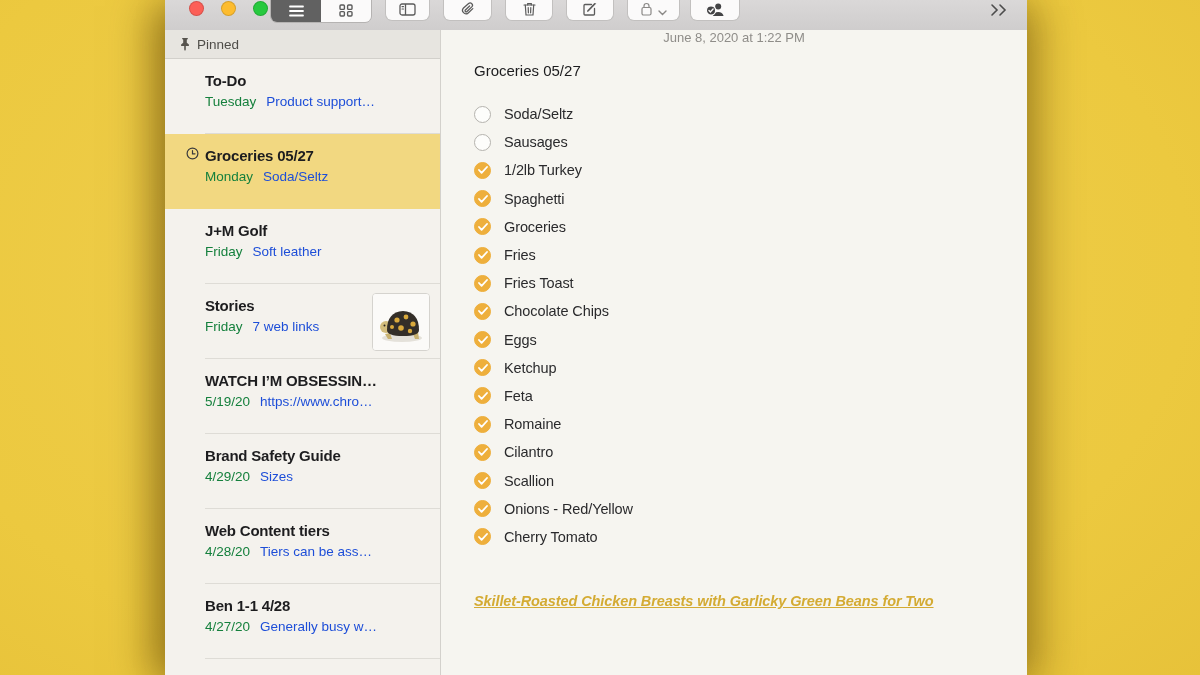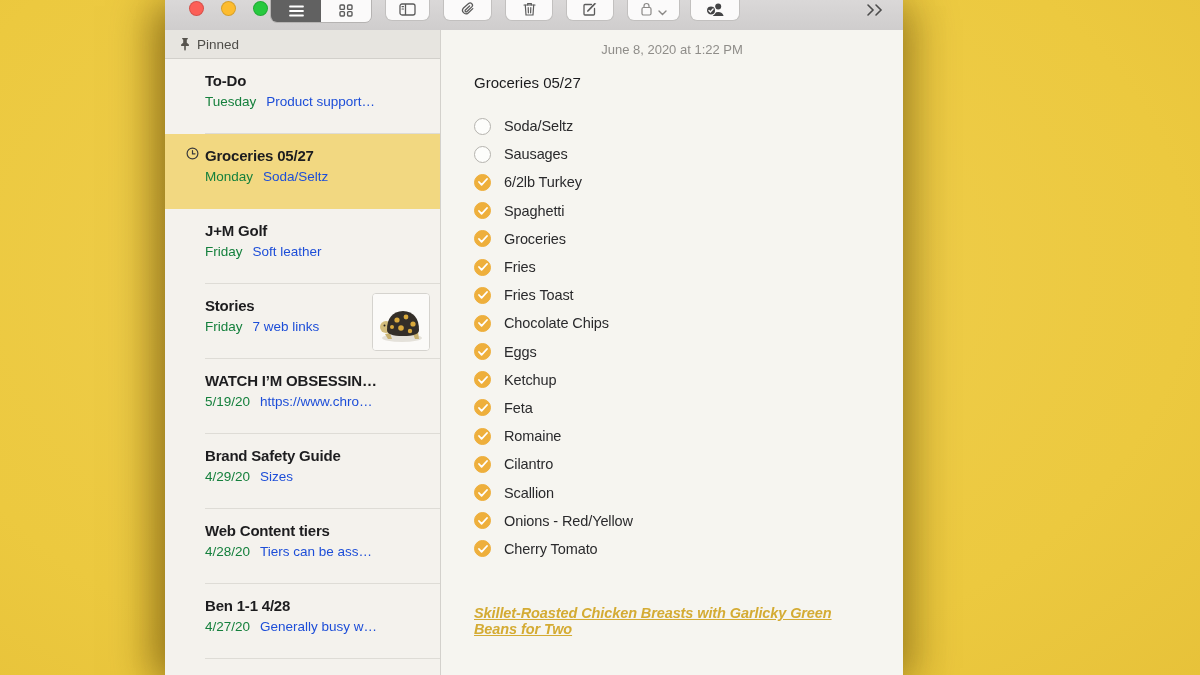--- a/index.html
+++ b/index.html
@@ -1,19 +1,19 @@
 <!DOCTYPE html>
 <html style="--selection: #f2d881; --check: #eeaf3c; --link: #d4ab33; --desktop: #ecc93f; --light-red: #fc5f57; --light-yellow: #fdbc2f; --light-green: #27c93f;"><head>
 <meta charset="utf-8">
 <style>
   html,body{margin:0;padding:0;}
   body{font-family:"Liberation Sans","DejaVu Sans",sans-serif;-webkit-font-smoothing:antialiased;}
   .stage{position:relative;width:1200px;height:675px;overflow:hidden;
     background:radial-gradient(120% 140% at 45% 40%, #f0cf52 0%, #ecc93f 45%, #e3bc35 78%, #d3a92c 100%);}
-  .window{position:absolute;left:165px;top:0;width:738px;height:675px;background:#f6f5f0;
+  .window{position:absolute;left:165px;top:0;width:862px;height:675px;background:#f6f5f0;
     box-shadow:-14px 6px 38px rgba(96,70,6,.55), 14px 6px 38px rgba(96,70,6,.4);}
   
   .toolbar{position:absolute;left:0;top:0;width:100%;height:30px;
     background:linear-gradient(#dad8d8,#cfcdcd);border-bottom:1px solid #b4b2b0;}
   .lights{position:absolute;left:24px;top:1px;display:flex;gap:17px;}
   .light{width:13px;height:13px;border-radius:50%;border:.5px solid rgba(0,0,0,.15);}
   .light.red{background:var(--light-red);}
   .light.yellow{background:var(--light-yellow);}
   .light.green{background:var(--light-green);}
   .tbtn{position:absolute;top:-7px;height:28px;background:#fbfafa;border:1px solid #c2c0bf;border-top-color:#d5d3d2;
@@ -37,21 +37,21 @@
   .nr-sub{margin-top:5px;font-size:13.5px;display:flex;gap:10px;white-space:nowrap;}
   .nr-date{color:#15803d;}
   .nr-prev{color:#1d4ed8;overflow:hidden;text-overflow:ellipsis;max-width:150px;}
   .clock-ic{display:none;margin-left:-19px;line-height:0;}
   .note-row.selected .clock-ic{display:inline-block;}
   .nr-thumb{position:absolute;right:10px;top:9px;width:56px;height:56px;border-radius:4px;
     border:1px solid #d5d3ce;background:#fdfdfc;overflow:hidden;display:none;}
   .has-thumb .nr-thumb{display:block;}
   
   .content{position:absolute;left:275px;top:30px;right:0;bottom:0;background:#f6f5f0;border-left:1px solid #d3d1cc;}
-  .note-date{padding-top:12px;text-align:center;font-size:13px;color:#8f8d89;height:18px;}
+  .note-date{text-align:center;font-size:13px;color:#8f8d89;height:18px;}
   .note-body{padding-left:33px;padding-right:30px;}
   .note-title{margin-top:14px;font-size:15px;font-weight:500;color:#1c1c1e;}
   .checklist{margin-top:21px;}
   .check-row{height:28.2px;display:flex;align-items:center;gap:13px;}
   .cbox{width:17px;height:17px;border-radius:50%;box-sizing:border-box;flex:0 0 17px;
     border:1.5px solid #b5b3ae;background:#fdfdfb;display:flex;align-items:center;justify-content:center;}
   .check-row.checked .cbox{background:var(--check);border-color:var(--check);}
   .cbox svg{display:none;}
   .check-row.checked .cbox svg{display:block;}
   .clabel{font-size:14.5px;color:#2a2a2c;letter-spacing:-.1px;}
@@ -311,21 +311,21 @@
     </span>
     <span class="clabel">Sausages</span>
   </div>
 
   <div class="check-row checked">
     <span class="cbox">
       <svg width="10" height="8" viewBox="0 0 10 8">
         <path fill="none" stroke="#ffffff" stroke-width="1.8" stroke-linecap="round" stroke-linejoin="round" d="M1 4 l2.6 2.8 L9 1"></path>
       </svg>
     </span>
-    <span class="clabel">6/2lb Turkey</span>
+    <span class="clabel">1/2lb Turkey</span>
   </div>
 
   <div class="check-row checked">
     <span class="cbox">
       <svg width="10" height="8" viewBox="0 0 10 8">
         <path fill="none" stroke="#ffffff" stroke-width="1.8" stroke-linecap="round" stroke-linejoin="round" d="M1 4 l2.6 2.8 L9 1"></path>
       </svg>
     </span>
     <span class="clabel">Spaghetti</span>
   </div>

